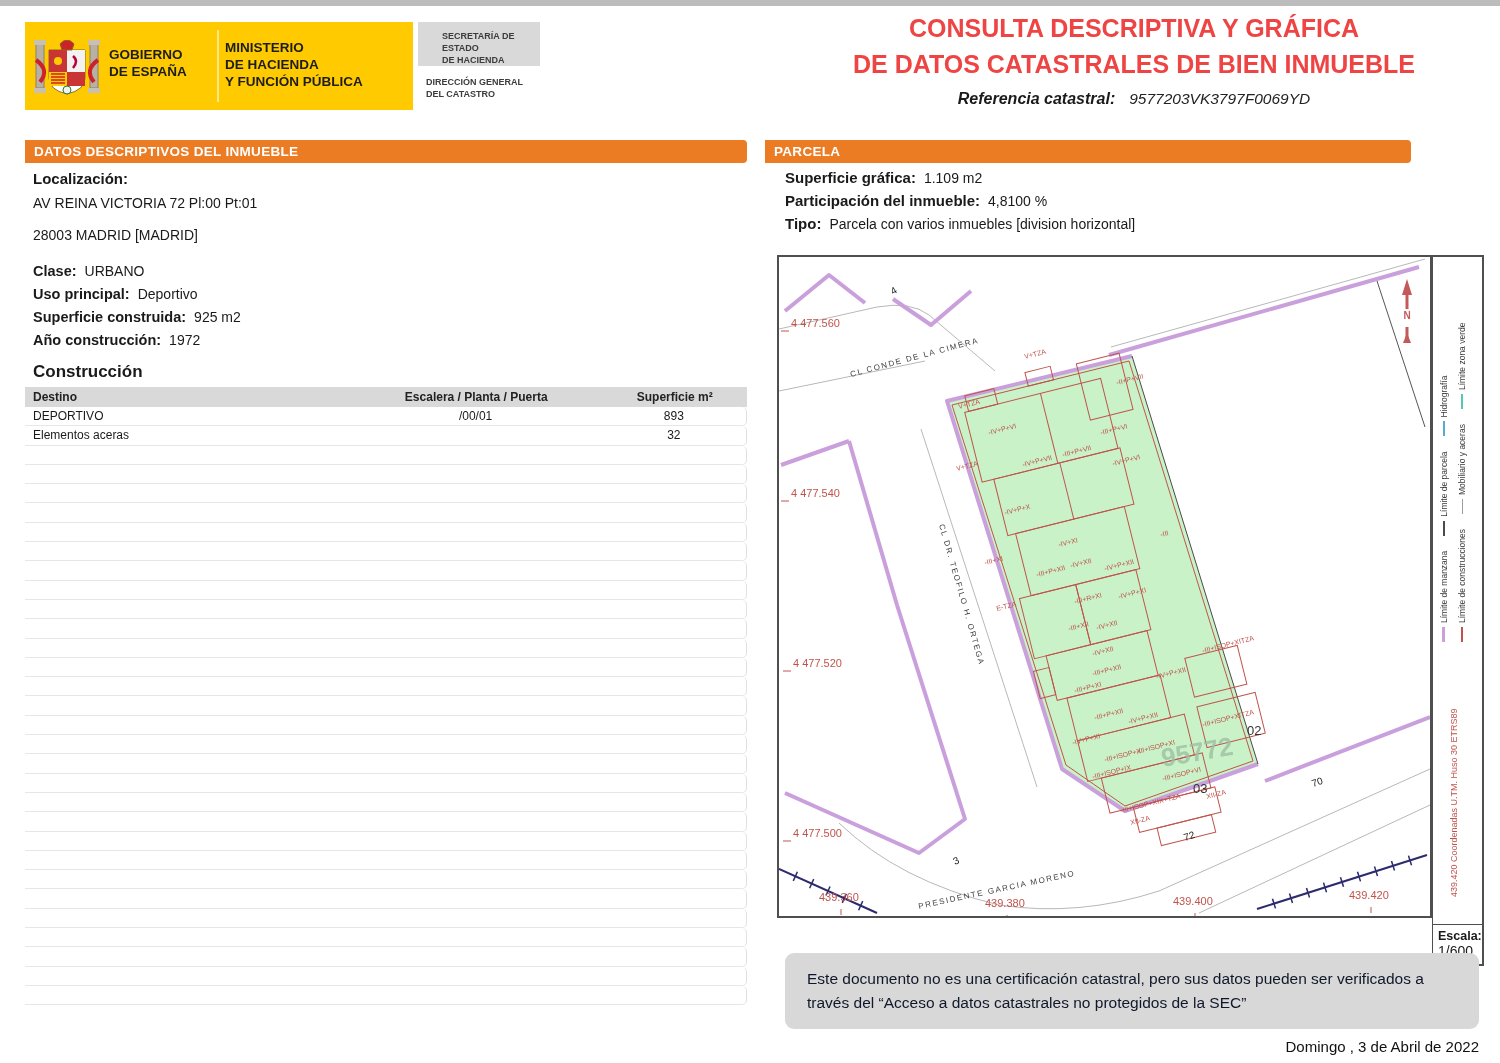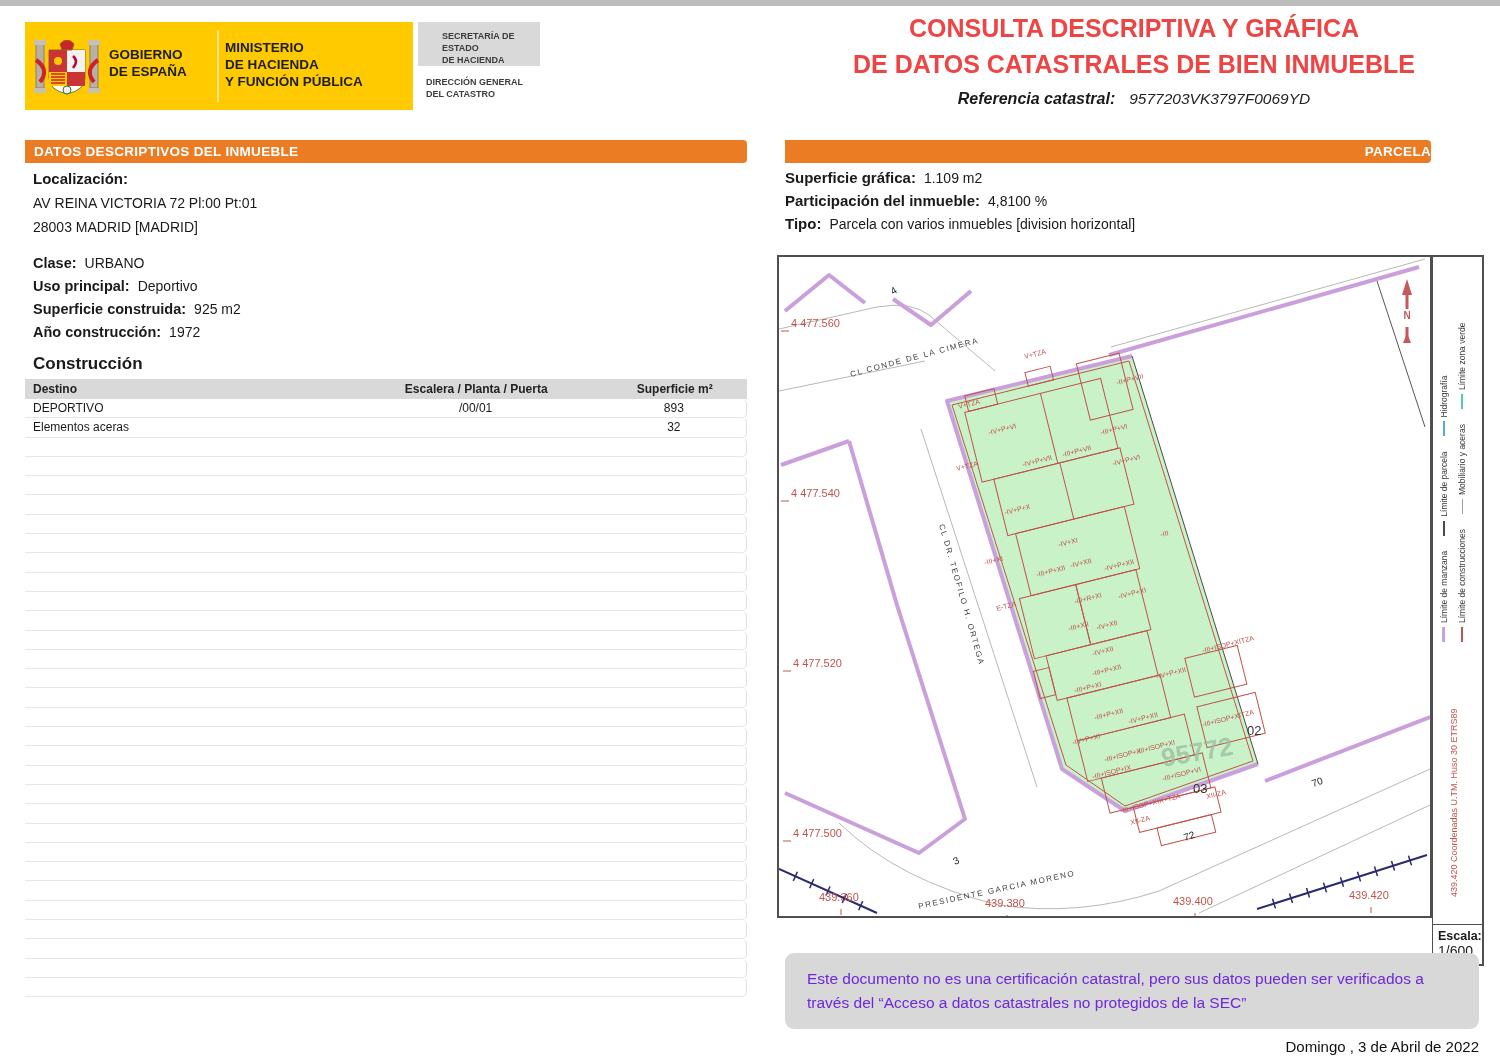--- a/index.html
+++ b/index.html
@@ -21,27 +21,27 @@
   #doc-title{left:788px;top:10px;width:692px;text-align:center;}
   .title-line{font-size:25px;font-weight:bold;line-height:1.45;color:#ef4444;}
   #ref-row{margin-top:7px;font-size:16px;font-style:italic;}
   #ref-row .lbl{font-weight:bold;margin-right:14px;}
   #ref-row .val{font-size:15.5px;color:#222;}
 
   
   .section-bar{height:23px;background:#ec7c24;color:#fff;font-weight:bold;font-size:13.5px;
                line-height:23px;padding-left:9px;letter-spacing:.3px;border-radius:0 4px 4px 0;box-sizing:border-box;}
   #bar-inmueble{left:25px;top:140px;width:722px;}
-  #bar-parcela{left:785px;top:140px;width:646px;text-align:right;}
+  #bar-parcela{left:765px;top:140px;width:646px;}
 
   
   #inmueble-info{left:25px;top:170px;width:722px;font-size:14px;}
   .pad{padding-left:8px;}
   .blk-label{font-weight:bold;font-size:15px;margin-bottom:8px;}
-  .addr{font-size:14px;margin-bottom:8px;}
+  .addr{font-size:14px;margin-bottom:16px;}
   .addr2{font-size:14px;margin-bottom:20px;}
   .kv{margin-bottom:7px;font-size:14px;}
   .kv .k{font-weight:bold;font-size:14.5px;margin-right:8px;}
   .kv-last{margin-bottom:14px;}
   #constr-title{font-weight:bold;font-size:17px;margin:4px 0 5px 0;}
   #constr-table{width:722px;}
   .t-head{display:flex;background:#d9d9d9;height:20px;align-items:center;font-size:12px;font-weight:bold;color:#222;}
   .t-row{display:flex;height:19.3px;align-items:center;font-size:12px;box-sizing:border-box;
          border-bottom:1px solid #e6e6e6;border-right:1px solid #e0e0e0;border-radius:0 5px 5px 0;}
   .c1{flex:0 0 45%;padding-left:8px;box-sizing:border-box;text-align:left;}
@@ -73,21 +73,21 @@
   .mt-bld{font-size:7px;fill:#c0544c;font-family:"Liberation Sans",sans-serif;}
   .mt-street{font-size:8px;fill:#3f3f3f;letter-spacing:1.6px;font-family:"Liberation Sans",sans-serif;}
   .mt-num{font-size:10px;fill:#222;font-family:"Liberation Sans",sans-serif;}
   .mt-num2{font-size:13px;fill:#333;font-family:"Liberation Sans",sans-serif;}
   .mt-coord{font-size:11px;fill:#c0544c;font-family:"Liberation Sans",sans-serif;}
   .mt-pnum{font-size:26px;font-weight:bold;fill:#9dbfa2;opacity:.8;font-family:"Liberation Sans",sans-serif;}
   .mt-north{font-size:10px;font-weight:bold;fill:#c4595a;text-anchor:middle;font-family:"Liberation Sans",sans-serif;}
 
   
   #disclaimer{left:785px;top:953px;width:694px;background:#d8d8d8;border-radius:9px;padding:14px 22px;
-              box-sizing:border-box;font-size:15.5px;line-height:1.55;color:#6d28d9;white-space:pre-line;}
+              box-sizing:border-box;font-size:15.5px;line-height:1.55;color:#0f172a;white-space:pre-line;}
   #doc-date{left:785px;top:1038px;width:694px;text-align:right;font-size:15px;color:#111;}
 
   
   #watermark{left:578px;top:484px;font-family:"DejaVu Sans Mono",monospace;font-weight:bold;
              font-size:76px;letter-spacing:-4px;color:#a7a7a7;z-index:50;}
 </style>
 </head>
 <body>
 
 <div id="page">

